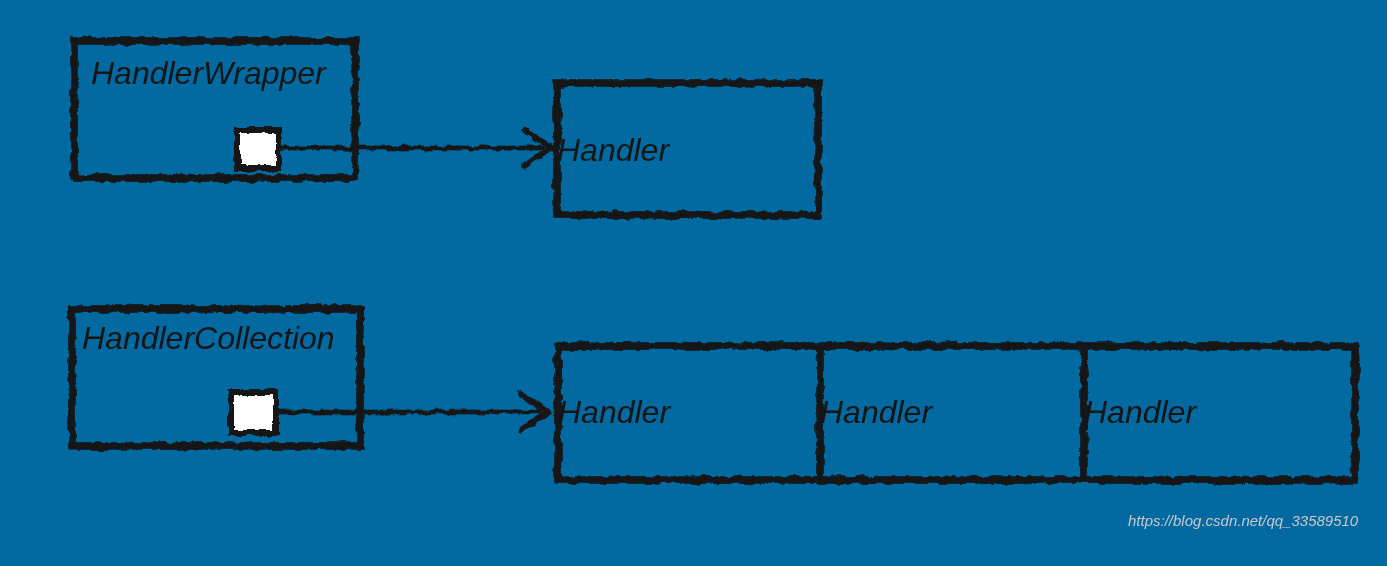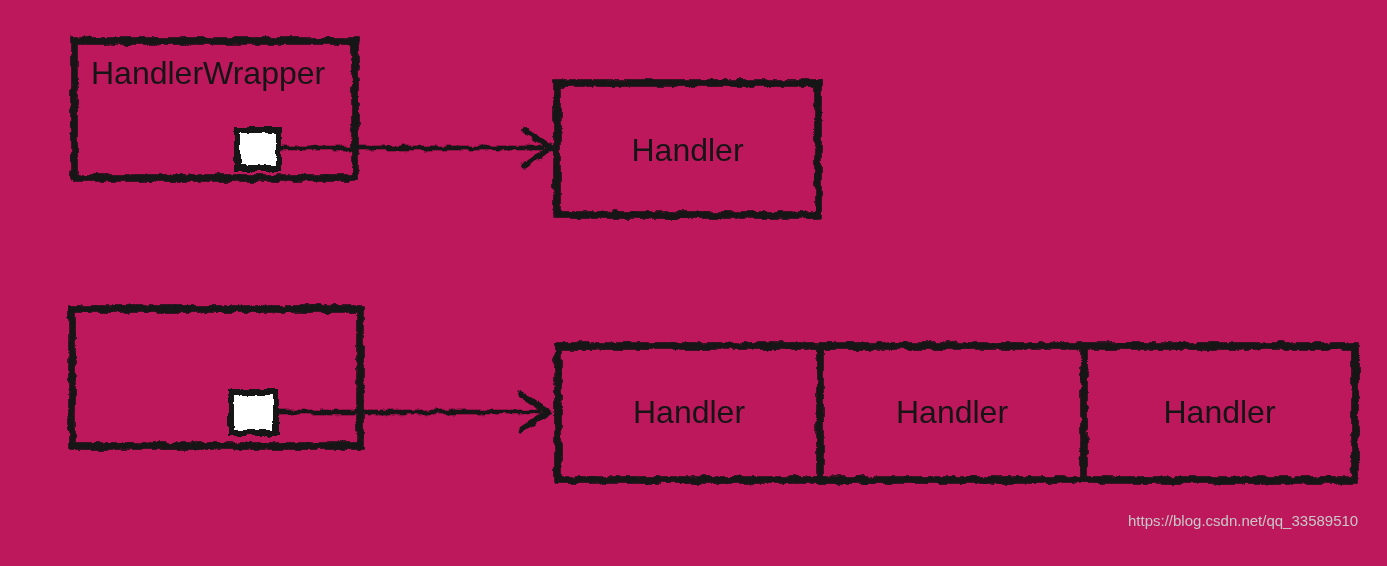--- a/index.html
+++ b/index.html
@@ -4,38 +4,39 @@
 <style>
   html, body {
     margin: 0;
     padding: 0;
     background: #ffffff;
   }
   .canvas {
     position: relative;
     width: 1387px;
     height: 566px;
-    background: #be185d;
+    background: #0369a1;
     overflow: hidden;
     font-family: "Liberation Sans", sans-serif;
+    font-style: italic;
   }
   .canvas svg.strokes {
     position: absolute;
     left: 0;
     top: 0;
   }
   .label {
     position: absolute;
     color: #151515;
     font-size: 32px;
     line-height: 32px;
     white-space: nowrap;
   }
   .label.center {
-    text-align: center;
+    text-align: left;
   }
   .watermark {
     position: absolute;
     font-size: 15px;
     line-height: 15px;
     color: #c8c8c8;
     white-space: nowrap;
   }
 </style>
 </head>
@@ -65,19 +66,20 @@
       <path d="M521,394 L548,412 L521,430" stroke-width="5.5"></path>
       <rect x="558" y="346" width="797" height="134" stroke-width="7.5"></rect>
       <line x1="820" y1="346" x2="820" y2="480" stroke-width="7.5"></line>
       <line x1="1084" y1="346" x2="1084" y2="480" stroke-width="7.5"></line>
     </g>
   </svg>
 
   <div class="label" style="left:91px; top:57px;">HandlerWrapper</div>
   <div class="label center" style="left:557px; top:134px; width:261px;">Handler</div>
 
+  <div class="label" style="left:82px; top:322px;">HandlerCollection</div>
   <div class="label center" style="left:558px; top:396px; width:262px;">Handler</div>
   <div class="label center" style="left:820px; top:396px; width:264px;">Handler</div>
   <div class="label center" style="left:1084px; top:396px; width:271px;">Handler</div>
 
   <div class="watermark" style="left:1128px; top:481px;margin-top:32px;">https://blog.csdn.net/qq_33589510</div>
 
 </div>
 
 </body></html>

